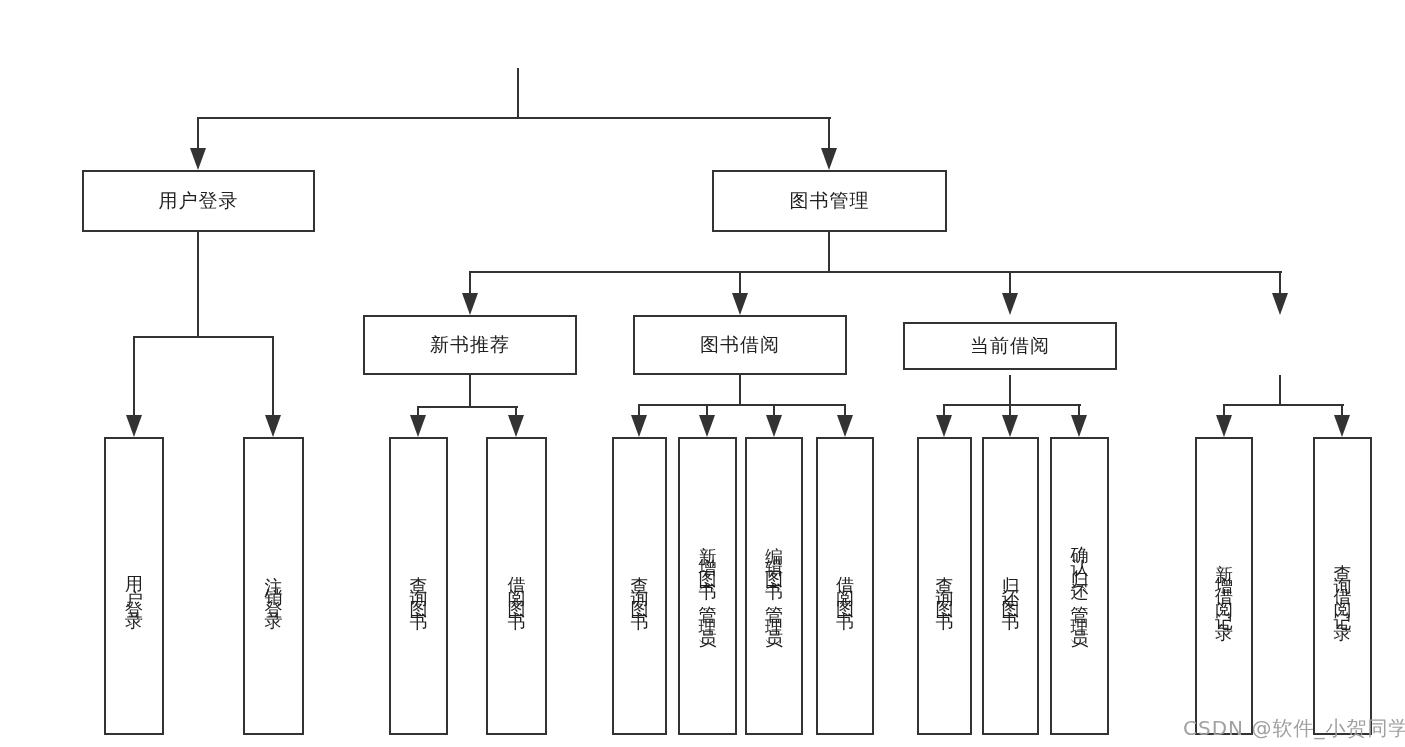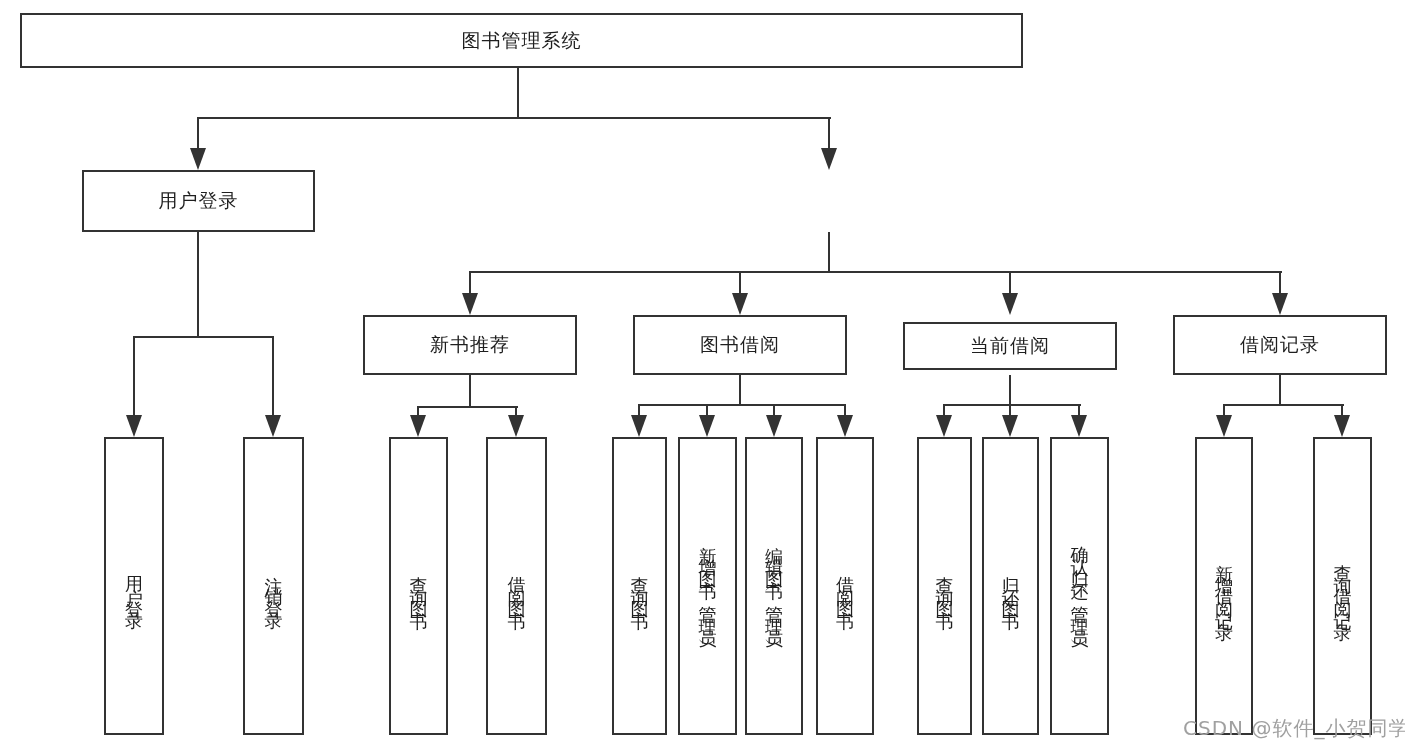--- a/index.html
+++ b/index.html
@@ -42,30 +42,30 @@
     color:var(--watermark,#a0a0a0);
     z-index:5;
     white-space:nowrap;
   }
 </style>
 </head>
 <body>
 
 <div id="canvas">
 
-  <div class="box h" style="left:20px;top:13px;width:1003px;height:55px">图书管理系统</div>
 
   <div class="line" style="left:517px;top:68px;width:2px;height:51px"></div>
   <div class="line" style="left:197px;top:117px;width:634px;height:2px"></div>
   <div class="line" style="left:197px;top:119px;width:2px;height:31px"></div>
   <div class="arrow" style="left:190px;top:148px"></div>
   <div class="line" style="left:828px;top:119px;width:2px;height:31px"></div>
   <div class="arrow" style="left:821px;top:148px"></div>
 
   <div class="box h" style="left:82px;top:170px;width:233px;height:62px">用户登录</div>
+  <div class="box h" style="left:712px;top:170px;width:235px;height:62px">图书管理</div>
 
   <div class="line" style="left:197px;top:232px;width:2px;height:106px"></div>
   <div class="line" style="left:133px;top:336px;width:141px;height:2px"></div>
   <div class="line" style="left:133px;top:338px;width:2px;height:79px"></div>
   <div class="arrow" style="left:126px;top:415px"></div>
   <div class="line" style="left:272px;top:338px;width:2px;height:79px"></div>
   <div class="arrow" style="left:265px;top:415px"></div>
 
   <div class="line" style="left:828px;top:232px;width:2px;height:41px"></div>
   <div class="line" style="left:469px;top:271px;width:813px;height:2px"></div>
@@ -74,21 +74,20 @@
   <div class="line" style="left:739px;top:273px;width:2px;height:22px"></div>
   <div class="arrow" style="left:732px;top:293px"></div>
   <div class="line" style="left:1009px;top:273px;width:2px;height:22px"></div>
   <div class="arrow" style="left:1002px;top:293px"></div>
   <div class="line" style="left:1279px;top:273px;width:2px;height:22px"></div>
   <div class="arrow" style="left:1272px;top:293px"></div>
 
   <div class="box h" style="left:633px;top:315px;width:214px;height:60px">图书借阅</div>
   <div class="box h" style="left:363px;top:315px;width:214px;height:60px">新书推荐</div>
   <div class="box h" style="left:903px;top:322px;width:214px;height:48px">当前借阅</div>
-  <div class="box h" style="left:1173px;top:315px;width:214px;height:60px">借阅记录</div>
 
   <div class="line" style="left:469px;top:375px;width:2px;height:33px"></div>
   <div class="line" style="left:417px;top:406px;width:101px;height:2px"></div>
   <div class="line" style="left:417px;top:408px;width:2px;height:9px"></div>
   <div class="arrow" style="left:410px;top:415px"></div>
   <div class="line" style="left:515px;top:408px;width:2px;height:9px"></div>
   <div class="arrow" style="left:508px;top:415px"></div>
 
   <div class="line" style="left:739px;top:375px;width:2px;height:31px"></div>
   <div class="line" style="left:638px;top:404px;width:208px;height:2px"></div>

